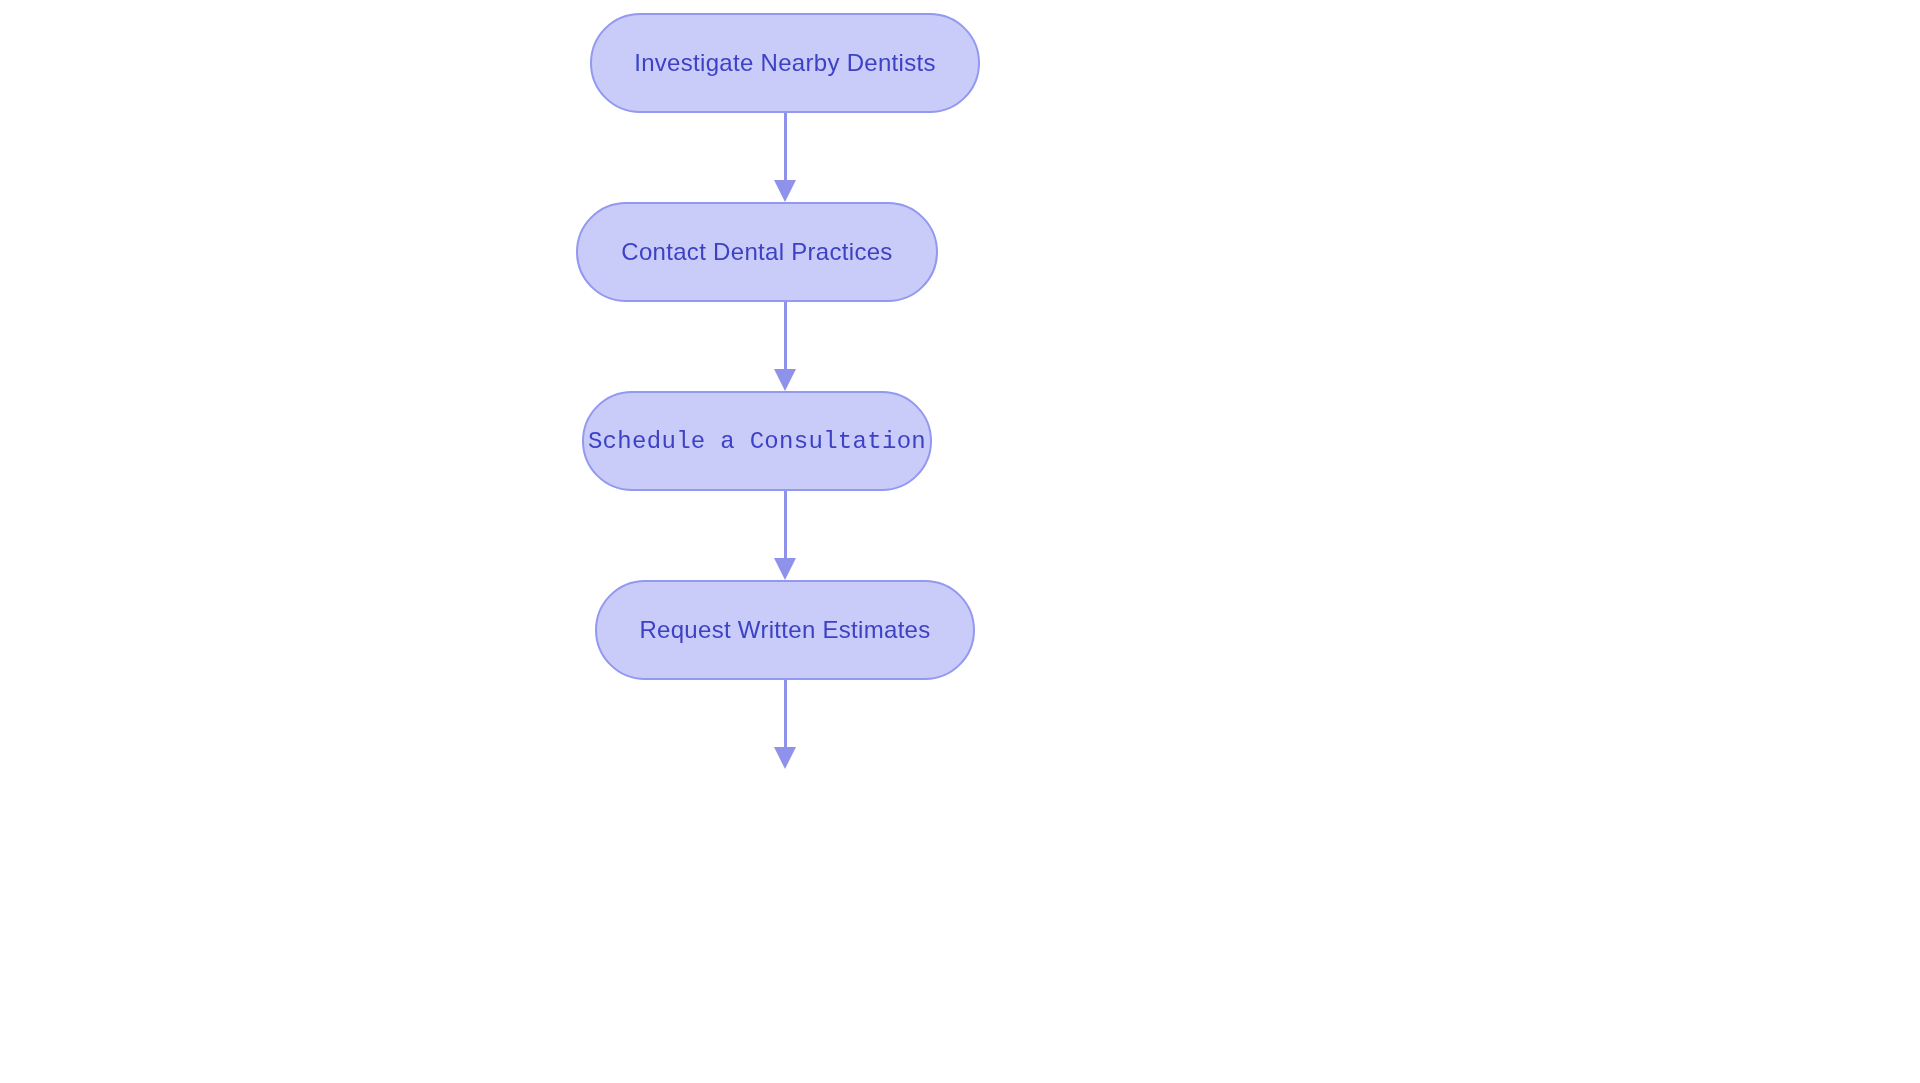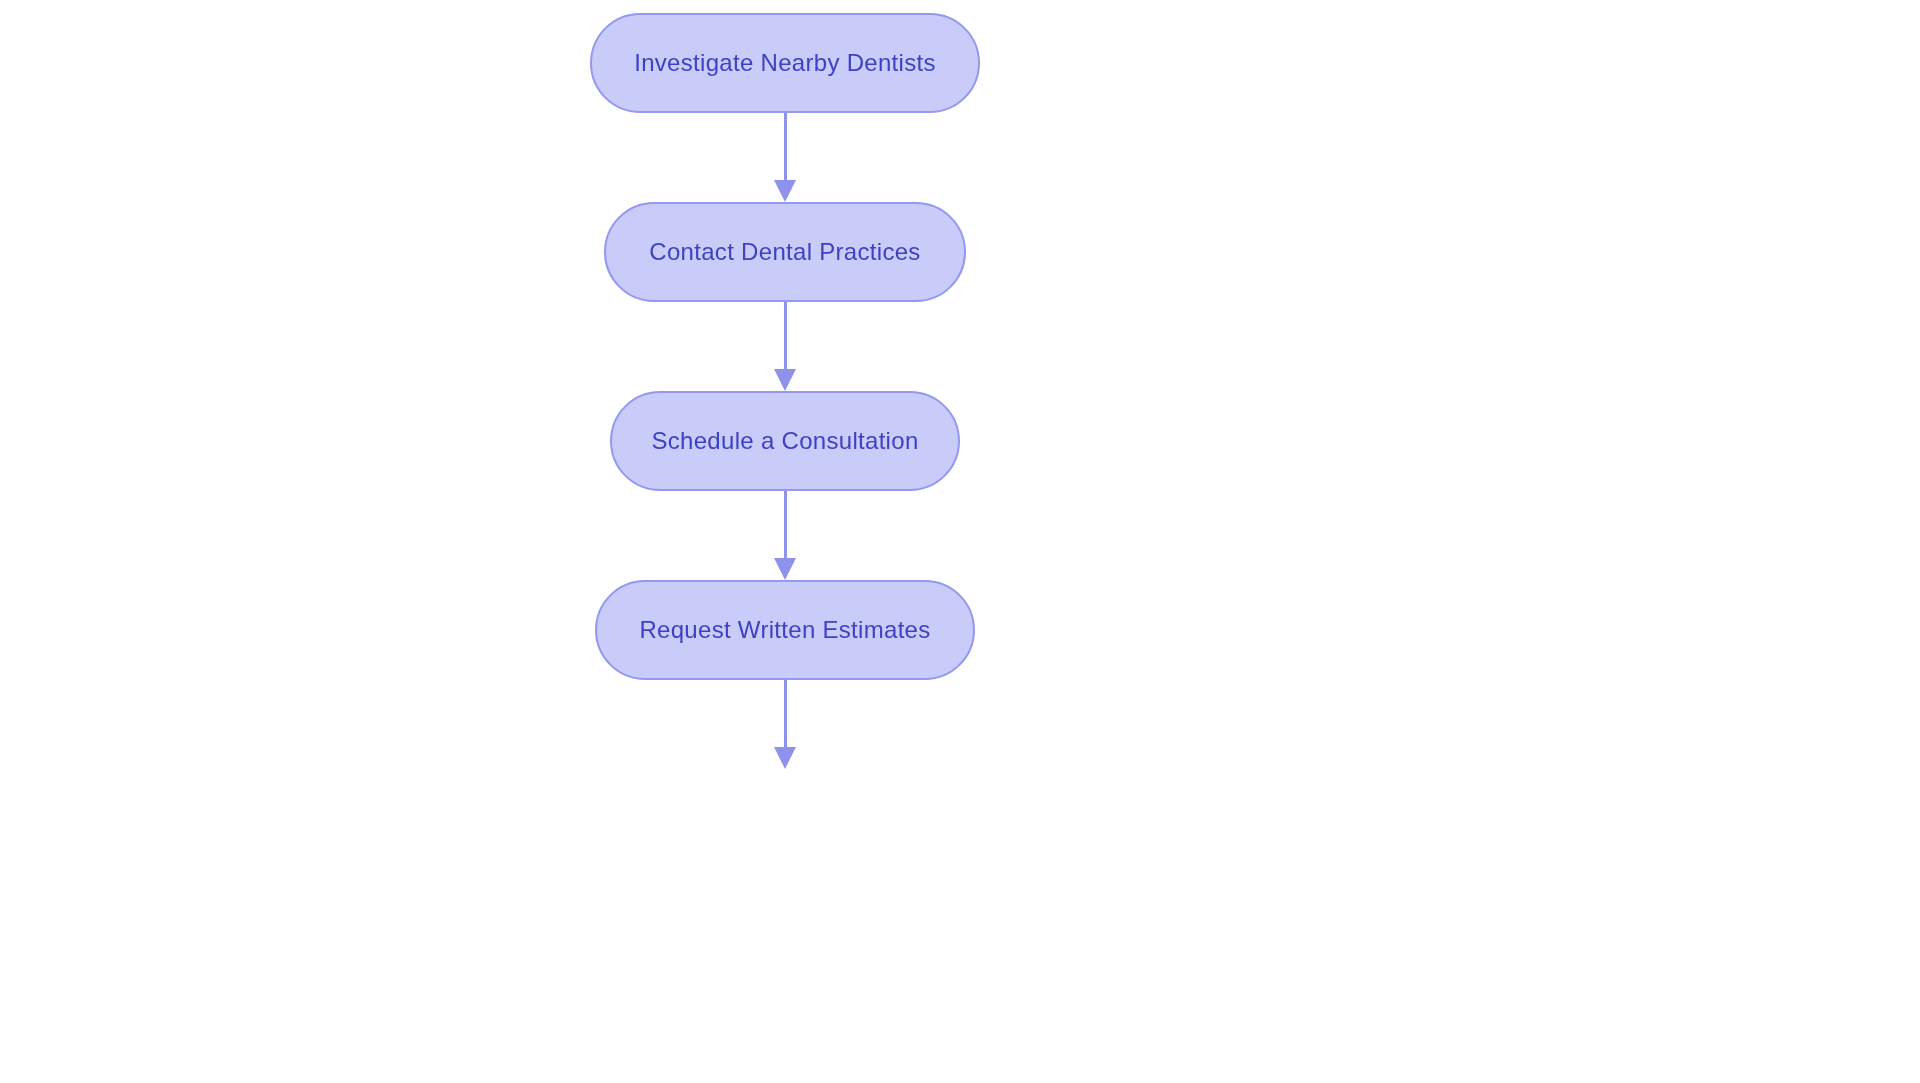--- a/index.html
+++ b/index.html
@@ -50,22 +50,22 @@
   }
   .arrow-head {
     width: 0;
     height: 0;
     border-left: 11px solid transparent;
     border-right: 11px solid transparent;
     border-top: 22px solid var(--arrow, #8e92ea);
   }
   
   #node-1 { top: 13px;  left: 590px; width: 390px; }
-  #node-2 { top: 202px; left: 604px; width: 362px; }
-  #node-3 { top: 391px; left: 610px; width: 350px; }
+  #node-2 { top: 202px; left: 576px; width: 362px; }
+  #node-3 { top: 391px; left: 582px; width: 350px; font-family: Liberation Mono, monospace; }
   #node-4 { top: 580px; left: 595px; width: 380px; }
   #node-5 { top: 769px; left: 568px; width: 434px; }
   #arrow-1 { top: 113px; }
   #arrow-2 { top: 302px; }
   #arrow-3 { top: 491px; }
   #arrow-4 { top: 680px; }
 </style>
 </head>
 <body>
 

